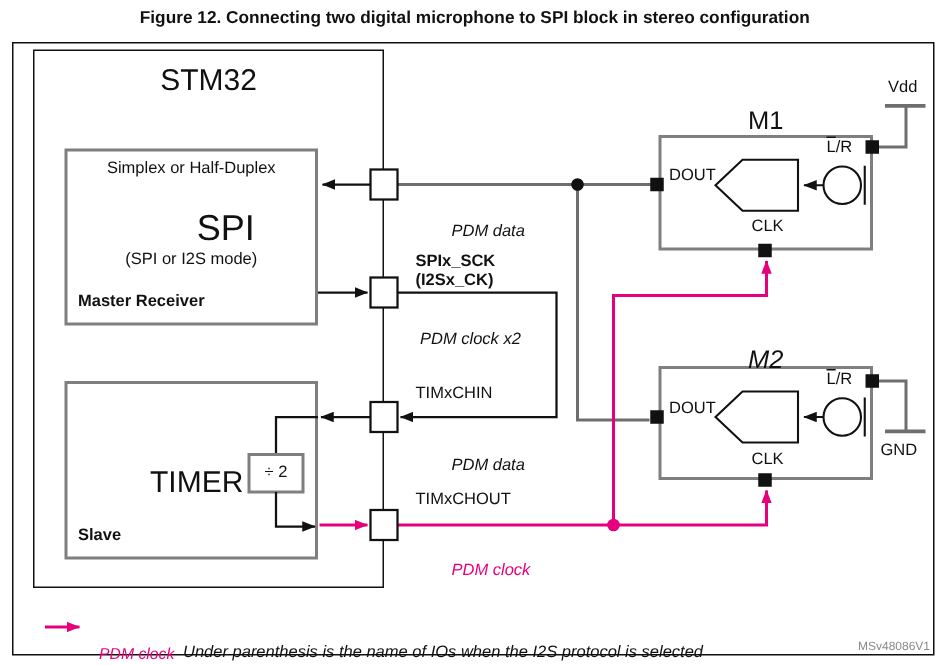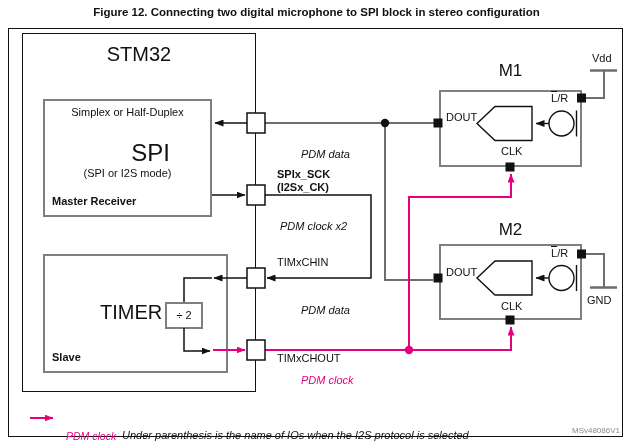--- a/index.html
+++ b/index.html
@@ -1,20 +1,20 @@
 <!DOCTYPE html>
 <html><head>
 <meta charset="utf-8">
 <style>
   html,body{margin:0;padding:0;background:#fff;}
   #stage{
     position:relative;width:633px;height:443px;background:#fff;overflow:hidden;
     font-family:"Liberation Sans",sans-serif;color:#111;
   }
-  .abs{position:absolute;}
+  .abs{position:absolute;margin-top:10px;}
   .lbl{position:absolute;font-size:11px;line-height:13px;white-space:nowrap;z-index:3;}
   .it{font-style:italic;margin-top:18px;}
   .b{font-weight:bold;}
   .pink{color:#e6007e;}
   .fig-title{position:absolute;top:6px;left:0;width:633px;text-align:center;
     font-size:11.5px;font-weight:bold;z-index:3;}
   .frame{position:absolute;left:8px;top:28px;width:615px;height:409px;
     border:1.5px solid #111;box-sizing:border-box;z-index:1;}
   .blackbox{border:1.5px solid #111;}
   .graybox{border:2px solid #7f7f7f;}
@@ -38,33 +38,33 @@
     <div class="ctr" style="top:9px;font-size:20px;">STM32</div>
   </div>
 
   <div class="box graybox" style="left:43px;top:99px;width:169px;height:118px;">
     <div class="ctr" style="top:5px;font-size:11px;">Simplex or Half-Duplex</div>
     <div class="ctr" style="top:38px;font-size:24px;padding-left:23px;">SPI</div>
     <div class="ctr" style="top:66px;font-size:11px;">(SPI or I2S mode)</div>
     <div class="abs b" style="left:7px;bottom:8px;font-size:11px;">Master Receiver</div>
   </div>
 
-  <div class="box graybox" style="left:43px;top:254px;width:185px;height:119px;">
+  <div class="box graybox" style="left:43px;top:254px;width:169px;height:119px;">
     <div class="abs" style="left:55px;top:45px;font-size:20px;">TIMER</div>
     <div class="abs b" style="left:7px;bottom:8px;font-size:11px;">Slave</div>
     <div class="box graybox" style="left:120px;top:46px;width:38px;height:27px;">
       <div class="ctr" style="top:5px;font-size:11px;">÷ 2</div>
     </div>
   </div>
 
   <div class="box graybox" style="left:439px;top:90px;width:143px;height:77px;"></div>
   <div class="abs" style="left:439px;top:61px;width:143px;text-align:center;font-size:17px;z-index:3;">M1</div>
 
   <div class="box graybox" style="left:439px;top:244px;width:143px;height:76px;"></div>
-  <div class="abs" style="left:439px;top:220px;width:143px;text-align:center;font-size:17px;z-index:3;">M2</div>
+  <div class="abs" style="left:439px;top:220px;width:143px;text-align:center;font-size:17px;z-index:3;font-style:italic;">M2</div>
 
   <svg id="wires" width="633" height="443" viewBox="0 0 633 443">
     <defs>
       <marker id="ak" markerUnits="userSpaceOnUse" markerWidth="9" markerHeight="7" refX="8.5" refY="3.5" orient="auto">
         <path d="M0,0 L9,3.5 L0,7 Z" fill="#111"></path>
       </marker>
       <marker id="ap" markerUnits="userSpaceOnUse" markerWidth="9" markerHeight="7" refX="8.5" refY="3.5" orient="auto">
         <path d="M0,0 L9,3.5 L0,7 Z" fill="#e6007e"></path>
       </marker>
     </defs>
@@ -137,21 +137,21 @@
 
   <div class="lbl" style="left:277px;top:168px;font-weight:bold;">
     <div>SPIx_SCK</div>
     <div>(I2Sx_CK)</div>
   </div>
   <div class="lbl it" style="left:280px;top:202px;">PDM clock x2</div>
 
   <div class="lbl" style="left:277px;top:256px;">TIMxCHIN</div>
   <div class="lbl it" style="left:301px;top:286px;">PDM data</div>
 
-  <div class="lbl" style="left:277px;top:327px;margin-top:25px;">TIMxCHOUT</div>
+  <div class="lbl" style="left:277px;top:327px;">TIMxCHOUT</div>
   <div class="lbl it pink" style="left:301px;top:356px;">PDM clock</div>
 
   <div class="lbl" style="left:446px;top:111px;">DOUT</div>
   <div class="lbl" style="left:501px;top:145px;">CLK</div>
   <div class="lbl" style="left:551px;top:92px;"><span class="ovl">L</span><span>/R</span></div>
   <div class="lbl" style="left:592px;top:52px;">Vdd</div>
 
   <div class="lbl" style="left:446px;top:266px;">DOUT</div>
   <div class="lbl" style="left:501px;top:300px;">CLK</div>
   <div class="lbl" style="left:551px;top:247px;"><span class="ovl">L</span><span>/R</span></div>

